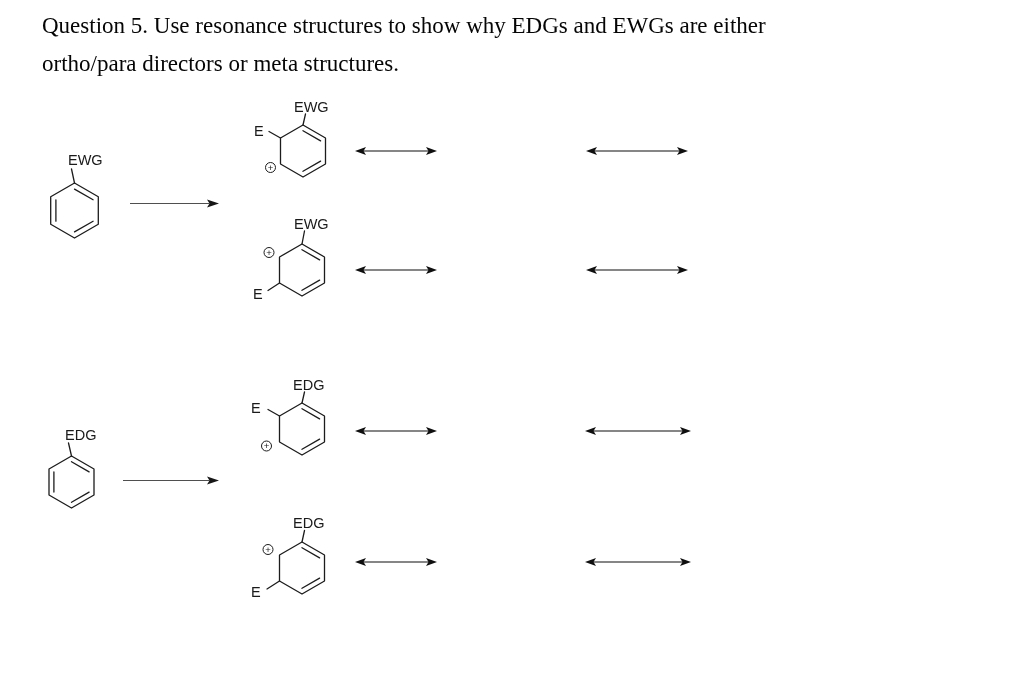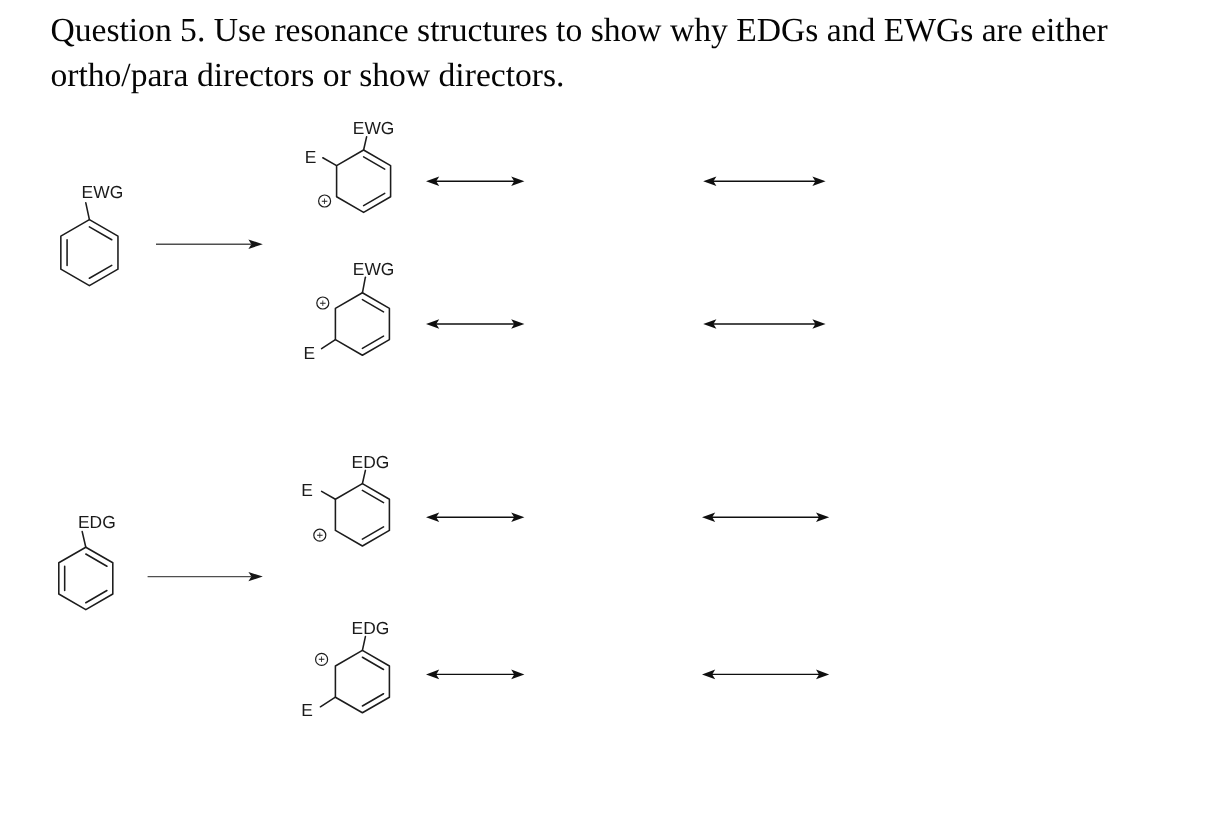--- a/index.html
+++ b/index.html
@@ -13,21 +13,21 @@
     height: 679px;
     background: #ffffff;
     overflow: hidden;
   }
   #question {
     position: absolute;
     left: 42px;
     top: 7px;
     width: 950px;
     font-family: "Liberation Serif", "DejaVu Serif", serif;
-    font-size: 28px;
+    font-size: 23px;
     line-height: 38px;
     color: #050505;
   }
   #chem-svg {
     position: absolute;
     left: 0;
     top: 0;
   }
   .bond {
     stroke: #1c1c1c;
@@ -57,21 +57,21 @@
   .rxnline { stroke: #4f4f4f; stroke-width: 1.2; }
   .rxnhead { fill: #161616; }
 </style>
 </head>
 <body>
 
 <div id="page">
 
   <div id="question">
     <div>Question 5. Use resonance structures to show why EDGs and EWGs are either</div>
-    <div>ortho/para directors or show directors.</div>
+    <div>ortho/para directors or meta structures.</div>
   </div>
 
   <svg id="chem-svg" width="1024" height="679" viewBox="0 0 1024 679">
 
     <g>
 
       <g>
         <path class="bond" d="M74.5,183 L98.3,196.8 L98.3,224.3 L74.5,238 L50.7,224.3 L50.7,196.8 Z"></path>
         <path class="bond" d="M74.5,189.1 L93.1,199.8 M93.1,221.2 L74.5,231.9 M55.9,221.2 L55.9,199.8"></path>
         <path class="bond" d="M74.5,183 L71.5,169"></path>

